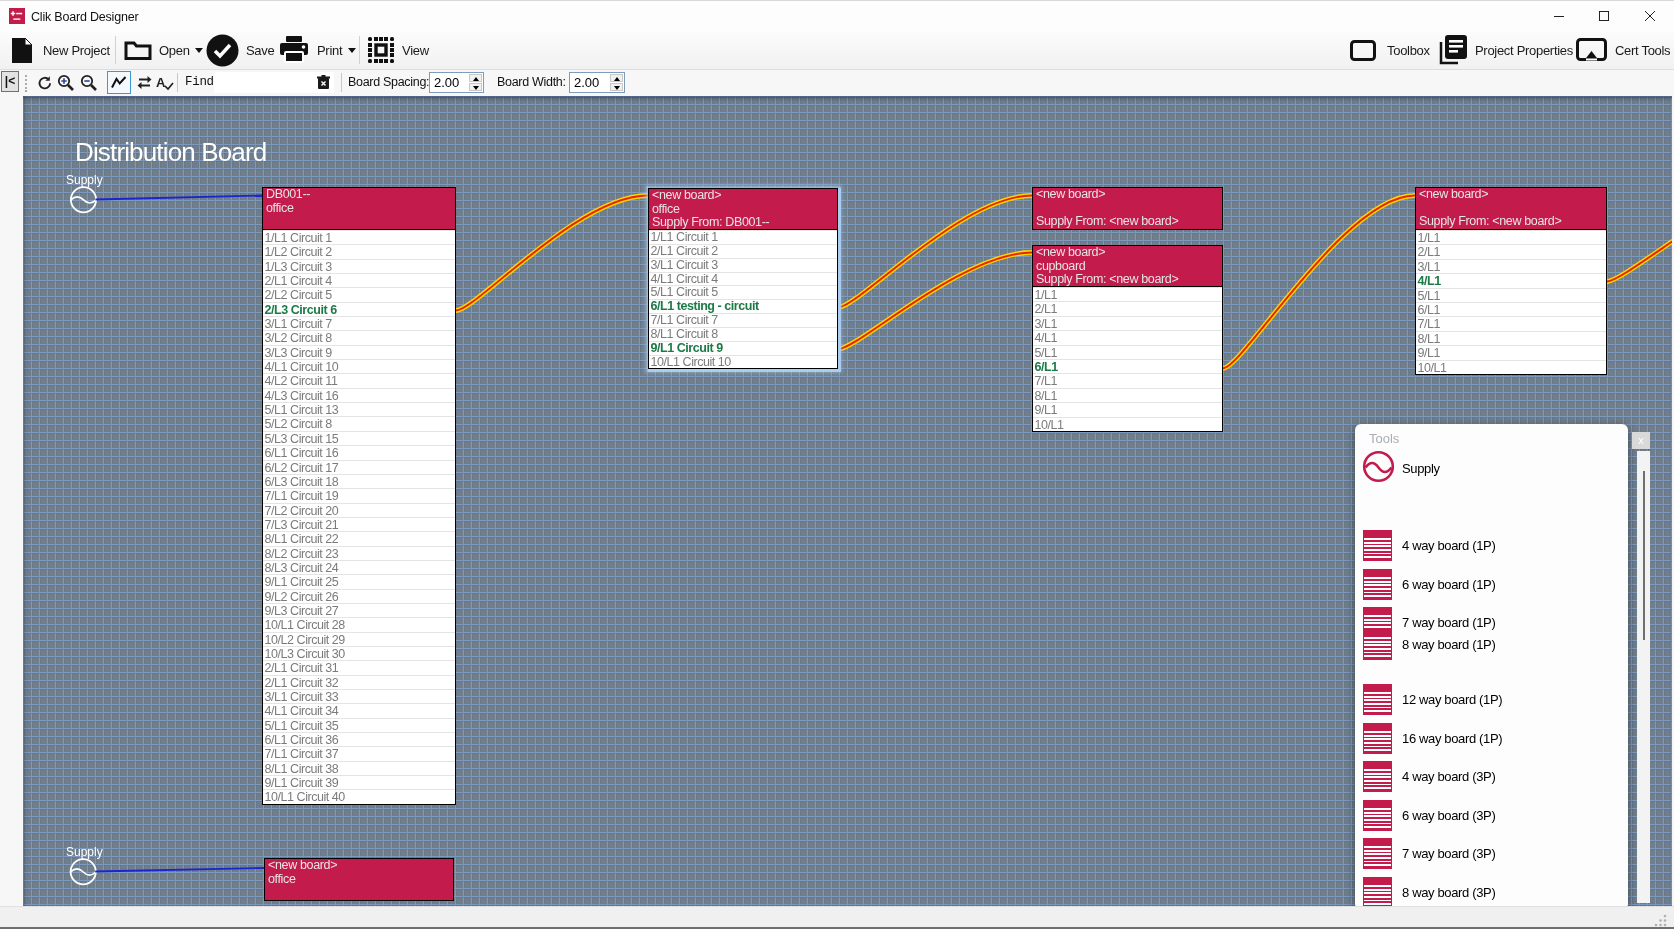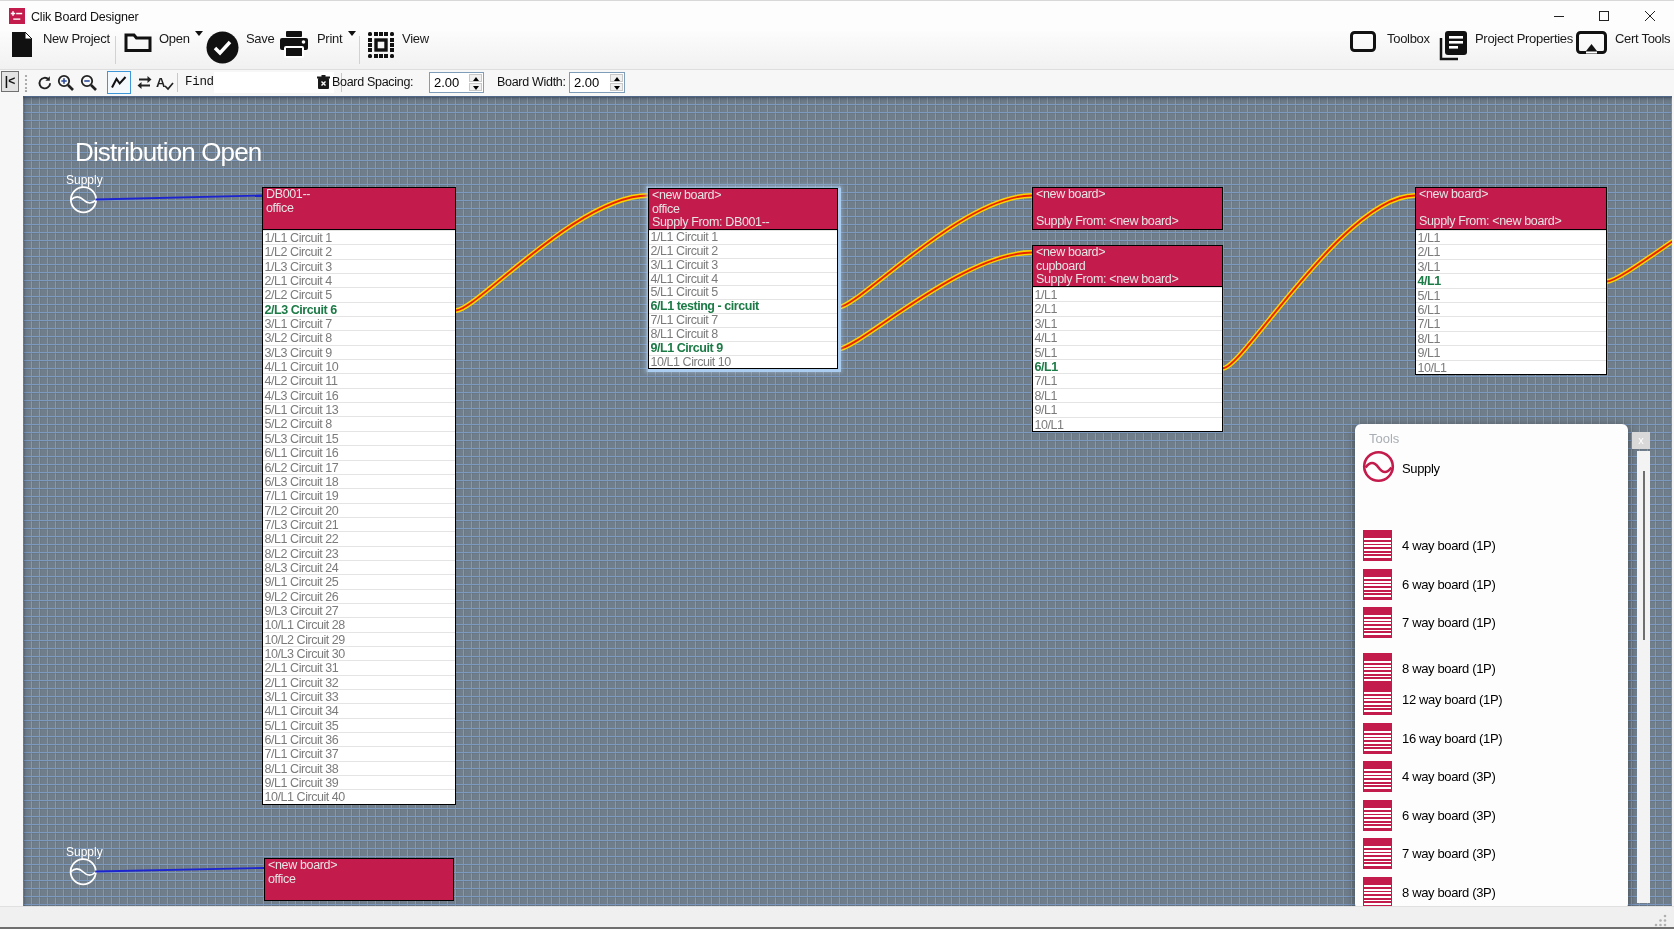--- a/index.html
+++ b/index.html
@@ -7,21 +7,21 @@
 body{font-family:"Liberation Sans",sans-serif;background:#f4f4f4;position:relative;}
 #win{position:absolute;left:0;top:0;width:1674px;height:929px;background:#f7f7f7;}
 
 #titlebar{position:absolute;left:0;top:0;width:1674px;height:31px;background:#fdfdfd;border-top:1px solid #d8d8d8;}
 #appicon{position:absolute;left:9px;top:7px;width:16px;height:16px;background:#c31b4b;}
 #apptitle{position:absolute;left:31px;top:8.5px;font-size:12.5px;letter-spacing:-0.2px;color:#111;}
 .winbtn{position:absolute;top:0;width:44px;height:30px;}
 .winbtn svg{position:absolute;left:17px;top:10px;}
 
 #toolbar1{position:absolute;left:0;top:31px;width:1674px;height:39px;background:linear-gradient(#fcfcfc,#f1f1f1);border-bottom:1px solid #dedede;}
-.tb1item{position:absolute;top:0;height:38px;display:flex;align-items:flex-start;color:#1a1a1a;font-size:13px;letter-spacing:-0.3px;white-space:nowrap;}
+.tb1item{position:absolute;top:0;height:38px;display:flex;align-items:center;color:#1a1a1a;font-size:13px;letter-spacing:-0.3px;white-space:nowrap;}
 .tbsep1{position:absolute;top:5px;width:1px;height:28px;background:#d2d2d2;}
 
 #toolbar2{position:absolute;left:0;top:70px;width:1674px;height:26px;background:#f7f7f7;}
 #collapsebtn{position:absolute;left:1px;top:1px;width:18px;height:21px;background:#e3e3e3;border:1px solid #707070;font-size:12px;font-weight:bold;color:#111;text-align:center;line-height:19px;}
 .tbsep2{position:absolute;top:3px;width:1px;height:19px;background:#c8c8c8;}
 .tb2label{position:absolute;font-size:12.5px;letter-spacing:-0.3px;color:#111;top:5px;}
 .spinner{position:absolute;top:2px;height:21px;background:#fff;border:1px solid #7f9db9;font-size:13px;color:#000;}
 .spinval{position:absolute;left:4px;top:2px;}
 .spinbtns{position:absolute;right:1px;top:1px;width:13px;height:17px;}
 .spinbtns div{width:13px;height:8px;background:#f0f0f0;border:1px solid #c8c8c8;position:relative;margin-bottom:1px;}
@@ -220,40 +220,40 @@
   <div class="tb2label" style="left:185px;font-family:Liberation Mono, monospace;">Find</div>
   <div id="findbox"></div>
   <div class="abs" style="left:310px;top:2px;width:24px;height:21px;background:#fff;"></div>
   <svg class="abs" style="left:317px;top:5px;" width="13" height="15" viewBox="0 0 13 15">
         <rect x="1" y="3" width="11" height="11" rx="1" fill="#1a1a1a"></rect>
         <rect x="0" y="1.5" width="13" height="2" fill="#1a1a1a"></rect>
         <rect x="4.5" y="0" width="4" height="2" fill="#1a1a1a"></rect>
         <path d="M4.5 6.5l4 4m0-4l-4 4" stroke="#fff" stroke-width="1.4"></path>
       </svg>
   <div class="tbsep2" style="left:341px;"></div>
-  <div class="tb2label" style="left:332px;">Board Spacing:</div>
+  <div class="tb2label" style="left:348px;">Board Spacing:</div>
   <div class="spinner" style="left:429px;width:55px;">
         <span class="spinval">2.00</span>
         <div class="spinbtns">
           <div class="up"></div>
           <div class="dn"></div>
         </div>
       </div>
   <div class="tb2label" style="left:497px;">Board Width:</div>
   <div class="spinner" style="left:569px;width:56px;">
         <span class="spinval">2.00</span>
         <div class="spinbtns">
           <div class="up"></div>
           <div class="dn"></div>
         </div>
       </div>
 </div>
 
 <div id="canvas">
-  <div id="disttitle">Distribution Open</div>
+  <div id="disttitle">Distribution Board</div>
   <div class="suplabel" style="left:43px;top:77px;">Supply</div>
   <div class="suplabel" style="left:43px;top:749px;">Supply</div>
   <svg class="abs" style="left:0;top:0;" width="1649" height="810" viewBox="0 0 1649 810">
 
     <g fill="none" stroke="#fff" stroke-width="1.8">
       <circle cx="60.5" cy="103.7" r="12.6"></circle>
       <path d="M47.9 103.9 q6.3 -6.2 12.6 0 t12.6 0" stroke-width="1.6"></path>
       <circle cx="60.2" cy="775.8" r="12.6"></circle>
       <path d="M47.6 776 q6.3 -6.2 12.6 0 t12.6 0" stroke-width="1.6"></path>
     </g>
@@ -410,21 +410,21 @@
         <div class="lbl">4 way board (1P)</div>
       </div>
   <div class="titem" style="top:141.5px;text-align:right;">
         <div class="bicon"></div>
         <div class="lbl">6 way board (1P)</div>
       </div>
   <div class="titem" style="top:180px;">
         <div class="bicon"></div>
         <div class="lbl">7 way board (1P)</div>
       </div>
-  <div class="titem" style="top:226px;padding-left:47px;">
+  <div class="titem" style="top:202px;padding-left:47px;">
         <div class="bicon"></div>
         <div class="lbl">8 way board (1P)</div>
       </div>
   <div class="titem" style="top:257px;">
         <div class="bicon"></div>
         <div class="lbl">12 way board (1P)</div>
       </div>
   <div class="titem" style="top:295.5px;">
         <div class="bicon"></div>
         <div class="lbl">16 way board (1P)</div>

